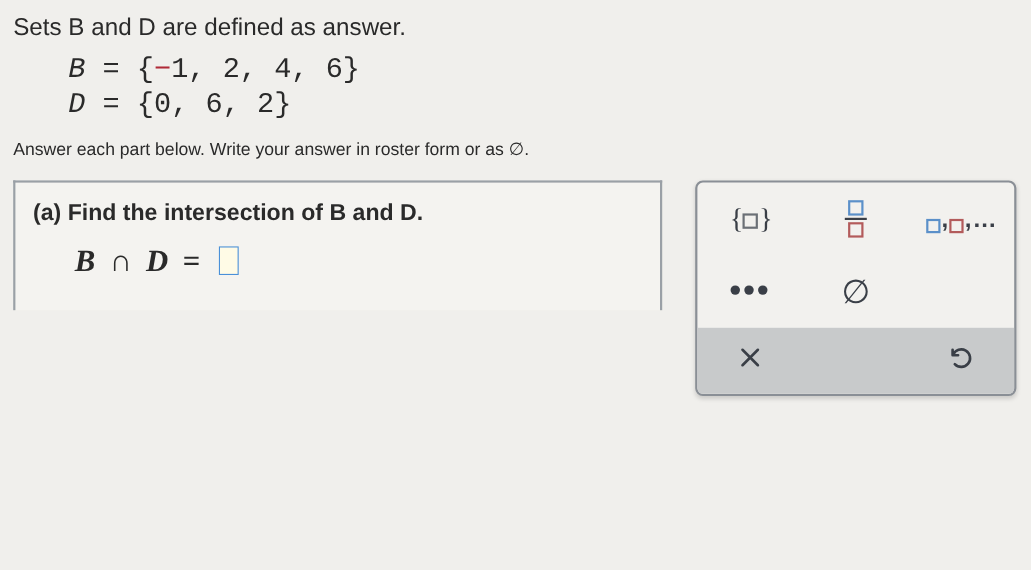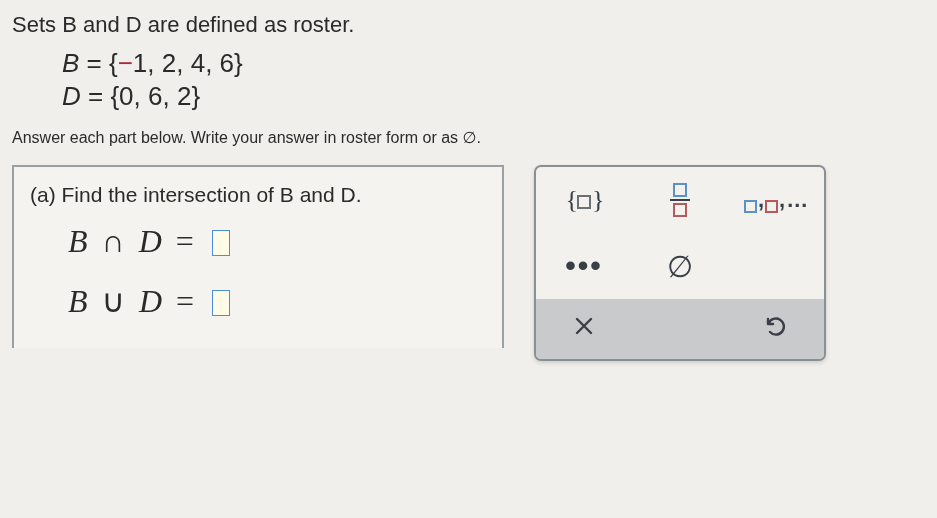--- a/index.html
+++ b/index.html
@@ -7,38 +7,39 @@
     margin: 0;
     padding: 8px 12px;
     font-family: Arial, Helvetica, sans-serif;
     background: #f0efec;
     color: #2a2a2a;
     width: 937px;
     height: 518px;
     overflow: hidden;
   }
   .intro { font-size: 22px; margin: 4px 0 10px 0; }
-  .defs { margin: 6px 0 16px 50px; font-size: 26px; font-style: italic; font-family: Liberation Sans, sans-serif; }
+  .defs { margin: 6px 0 16px 50px; font-size: 26px; font-style: italic; font-family: Liberation Mono, monospace; }
   .defs .row { margin: 2px 0; }
   .defs .neg { color: #b02a37; font-style: normal; }
   .defs .plain { font-style: normal; }
   .instr { font-size: 16px; margin: 10px 0 18px 0; }
   .slashzero { font-family: 'Times New Roman', serif; }
 
   .workarea { display: flex; gap: 30px; align-items: flex-start; margin-top: 8px; }
 
   .qbox {
     border: 2px solid #9aa0a6;
-    width: 492px;
+    width: 590px;
     padding: 12px 0 6px 16px;
     background: #f4f3f0;
     border-bottom: none;
+    font-weight: bold;
   }
   .part { font-size: 21px; margin: 4px 0 16px 0; }
-  .mathline { font-family: 'Times New Roman', serif; font-style: italic; font-size: 32px; margin: 0 0 22px 38px; }
+  .mathline { font-family: 'Times New Roman', serif; font-style: italic; font-size: 28px; margin: 0 0 22px 38px; }
   .mathline .sym { font-style: normal; margin: 0 6px; }
   .ansbox {
     display: inline-block;
     width: 18px;
     height: 26px;
     border: 1px solid #4a90d9;
     background: #fffbe6;
     vertical-align: -4px;
     margin-left: 4px;
   }
@@ -83,21 +84,21 @@
   .glyph-dots { font-size:30px; font-weight:bold; letter-spacing:2px; color:#3a3f47; line-height: 0; }
   .glyph-empty { font-size:30px; font-family:'Times New Roman',serif; color:#3a3f47; }
 
   .glyph-x svg, .glyph-undo svg { width:24px; height:24px; }
   .glyph-x svg path, .glyph-undo svg path { stroke:#3a3f47; stroke-width:2.4; fill:none; stroke-linecap:round; stroke-linejoin:round; }
 </style>
 </head>
 <body>
 
 <div class="intro">
-  <span>Sets B and D are defined as roster.</span>
+  <span>Sets B and D are defined as answer.</span>
 </div>
 
 <div class="defs">
   <div class="row">
     <span class="ivar">B</span><span class="plain"> = {</span><span class="neg">−</span><span class="plain">1, 2, 4, 6}</span>
   </div>
   <div class="row">
     <span class="ivar">D</span><span class="plain"> = </span><span class="plain">{0, 6, 2}</span>
   </div>
 </div>
@@ -105,27 +106,20 @@
 <div class="instr">
   <span>Answer each part below. Write your answer in roster form or as </span><span class="slashzero">∅</span><span>.</span>
 </div>
 
 <div class="workarea">
   <div class="qbox">
     <div class="part">(a) Find the intersection of B and D.</div>
     <div class="mathline">
       <span class="ivar">B</span>
       <span class="sym">∩</span>
-      <span class="ivar">D</span>
-      <span class="sym">=</span>
-      <span class="ansbox"></span>
-    </div>
-    <div class="mathline">
-      <span class="ivar">B</span>
-      <span class="sym">∪</span>
       <span class="ivar">D</span>
       <span class="sym">=</span>
       <span class="ansbox"></span>
     </div>
   </div>
 
   <div class="palette">
     <div class="prow">
       <div class="pcell" title="{▢}">
         <span class="glyph-braces">{<span class="inner"></span>}</span>

